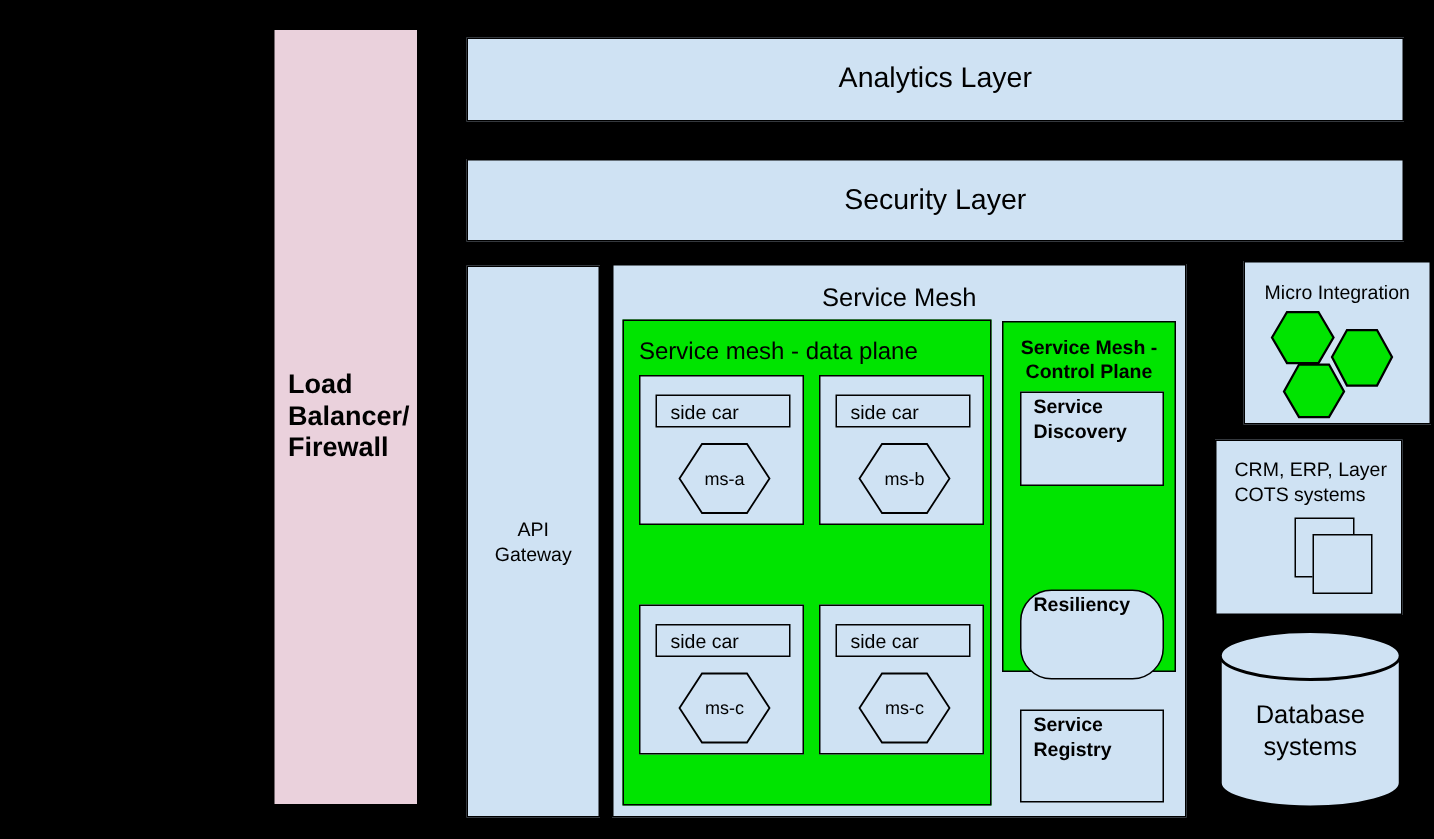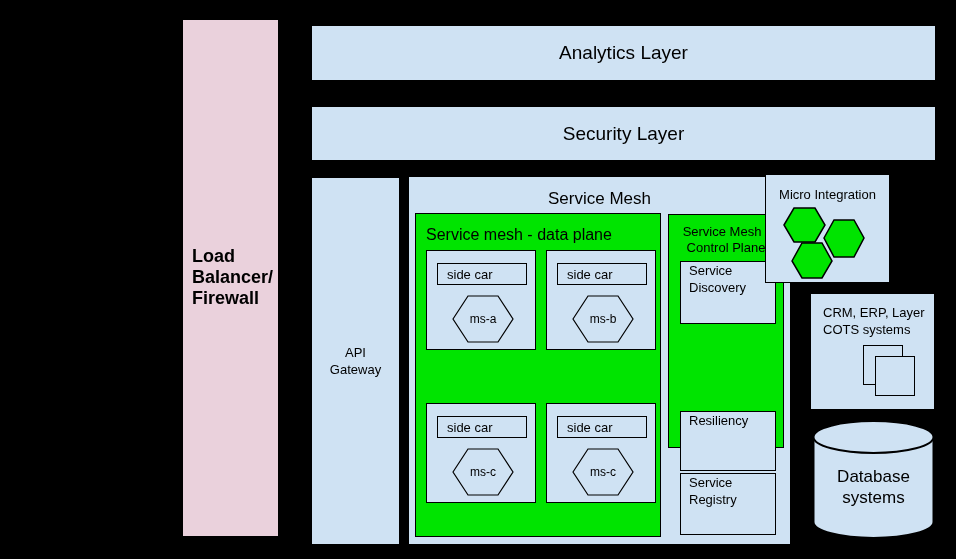--- a/index.html
+++ b/index.html
@@ -50,34 +50,34 @@
     position: absolute; left: 10px; top: 12px; width: 90px; height: 22px;
     background: var(--light-blue); border: 1px solid var(--stroke);
     display: flex; align-items: center; font-size: 13px; padding-left: 9px;
   }
   .hex { position: absolute; left: 25px; top: 44px; width: 62px; height: 48px; }
   .hex svg { position: absolute; left: 0; top: 0; }
   .hex polygon { fill: none; stroke: var(--stroke); stroke-width: 1.2; }
   .hex-label { position: absolute; left: 0; top: 0; width: 100%; height: 100%;
     display: flex; align-items: center; justify-content: center; font-size: 12px; }
 
-  .control-plane { position: absolute; left: 259px; top: 37px; width: 116px; height: 234px; }
+  .control-plane { position: absolute; left: 259px; top: 37px; width: 116px; height: 234px; font-weight: bold; }
   .cp-title { position: absolute; top: 9px; left: 0; width: 100%; text-align: center;
     font-size: 13px; line-height: 15.5px; }
   .cp-item { position: absolute; left: 11px; width: 96px;
     background: var(--light-blue); border: 1px solid var(--stroke);
     display: flex; align-items: flex-start; padding-left: 8px;
     font-size: 13px; line-height: 17px; }
   .cp-item.i0 { top: 46px;  height: 63px; }
   .cp-item.i1 { top: 116px; height: 63px; }
-  .cp-item.i2 { top: 196px; height: 60px; }
+  .cp-item.i2 { top: 178px; height: 60px; border-radius: 21px; }
   .cp-item.i3 { top: 258px; height: 62px; }
 
   
-  .micro { left: 765px; top: 174px; width: 125px; height: 109px; }
+  .micro { left: 829px; top: 174px; width: 125px; height: 109px; }
   .micro-title { position: absolute; top: 12px; left: 0; width: 100%; text-align: center; font-size: 13px; }
   .micro svg { position: absolute; left: 0; top: 0; }
   .micro polygon { fill: var(--green); stroke: var(--stroke); stroke-width: 1.5; }
 
   .cots { left: 810px; top: 293px; width: 125px; height: 117px; }
   .cots-title { position: absolute; top: 10px; left: 12px; font-size: 13px; line-height: 17px; }
   .sq { position: absolute; width: 40px; height: 40px;
     background: var(--light-blue); border: 1.5px solid var(--stroke); }
   .sq.back  { left: 52px; top: 51px; }
   .sq.front { left: 64px; top: 62px; }

